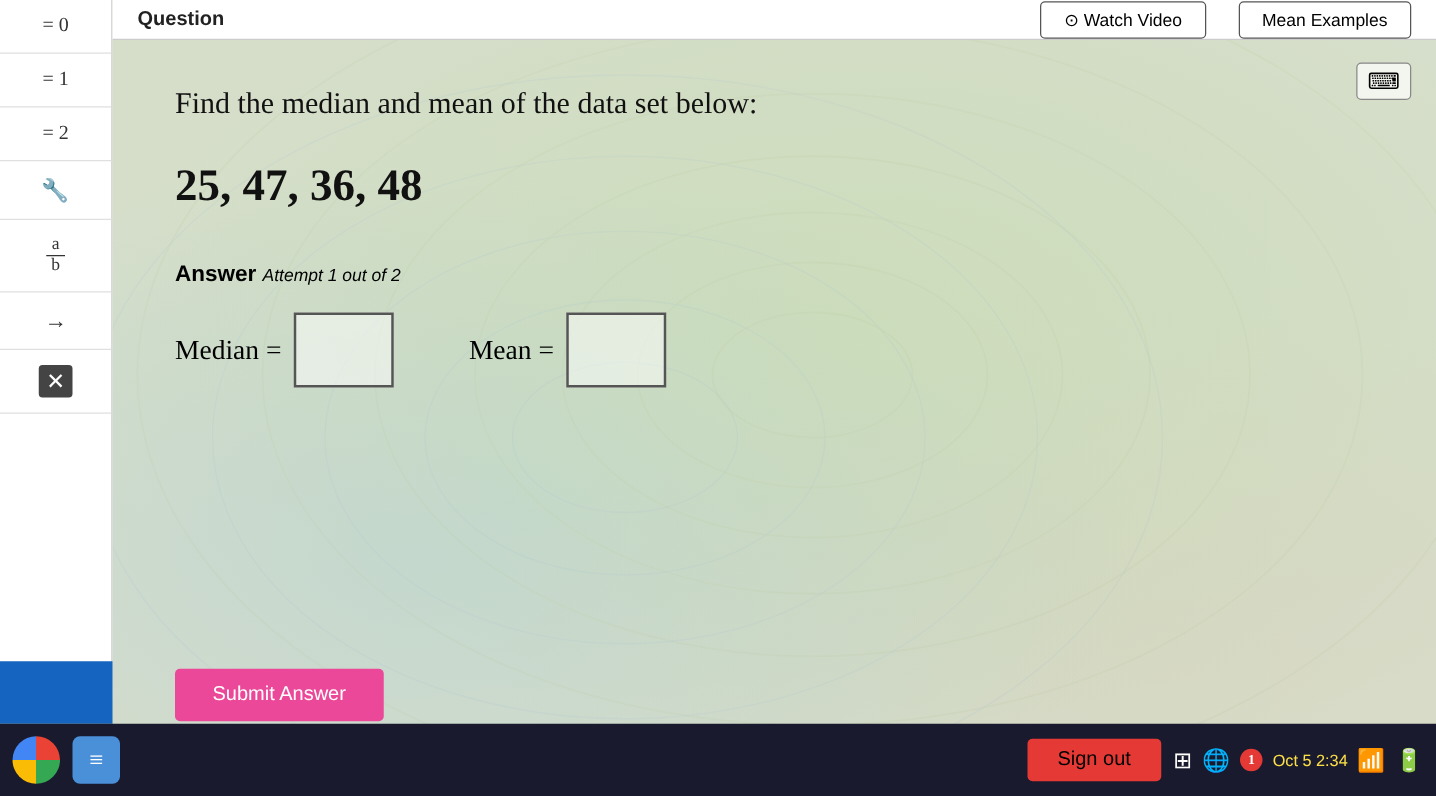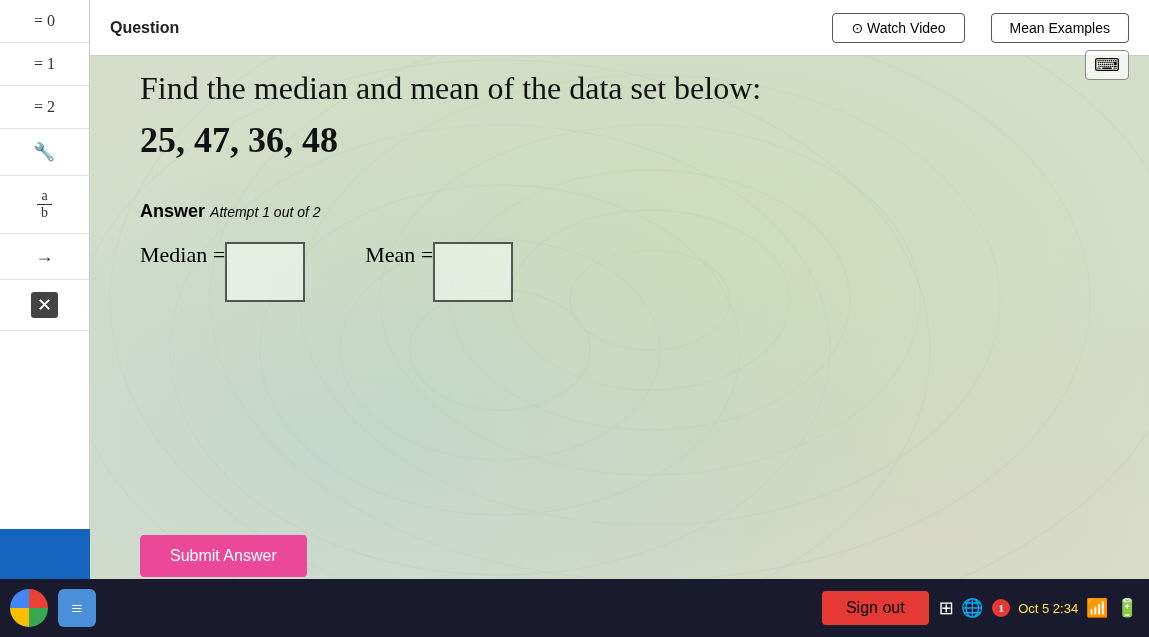--- a/index.html
+++ b/index.html
@@ -78,21 +78,21 @@
 
     .fraction-display .num { border-bottom: 1px solid #333; padding: 0 4px; }
     .fraction-display .den { padding: 0 4px; }
 
     
     .top-bar {
       position: absolute;
       left: 90px;
       top: 0;
       right: 0;
-      height: 56px;
+      height: 32px;
       background: #fff;
       border-bottom: 1px solid #ccc;
       display: flex;
       align-items: center;
       justify-content: space-between;
       padding: 0 20px;
     }
 
     .top-bar-left {
       font-size: 16px;
@@ -125,23 +125,23 @@
       position: absolute;
       left: 90px;
       top: 40px;
       right: 0;
       bottom: 60px;
       padding: 30px 50px;
       overflow: hidden;
     }
 
     .question-text {
-      font-size: 32px;
+      font-size: 24px;
       color: #111;
-      margin-bottom: 12px;
+      margin-bottom: 30px;
       font-family: Georgia, serif;
     }
 
     .data-set {
       font-size: 36px;
       font-weight: bold;
       text-align: left;
       color: #111;
       margin-bottom: 40px;
       font-family: Georgia, serif;
@@ -169,20 +169,22 @@
 
     .inputs-row {
       display: flex;
       align-items: center;
       gap: 60px;
       margin-top: 10px;
     }
 
     .input-group {
       display: flex;
+      align-items: center;
+      gap: 10px;
       font-size: 22px;
       font-family: Georgia, serif;
     }
 
     .answer-input {
       width: 80px;
       height: 60px;
       border: 2px solid #555;
       background: rgba(255,255,255,0.5);
       font-size: 20px;

